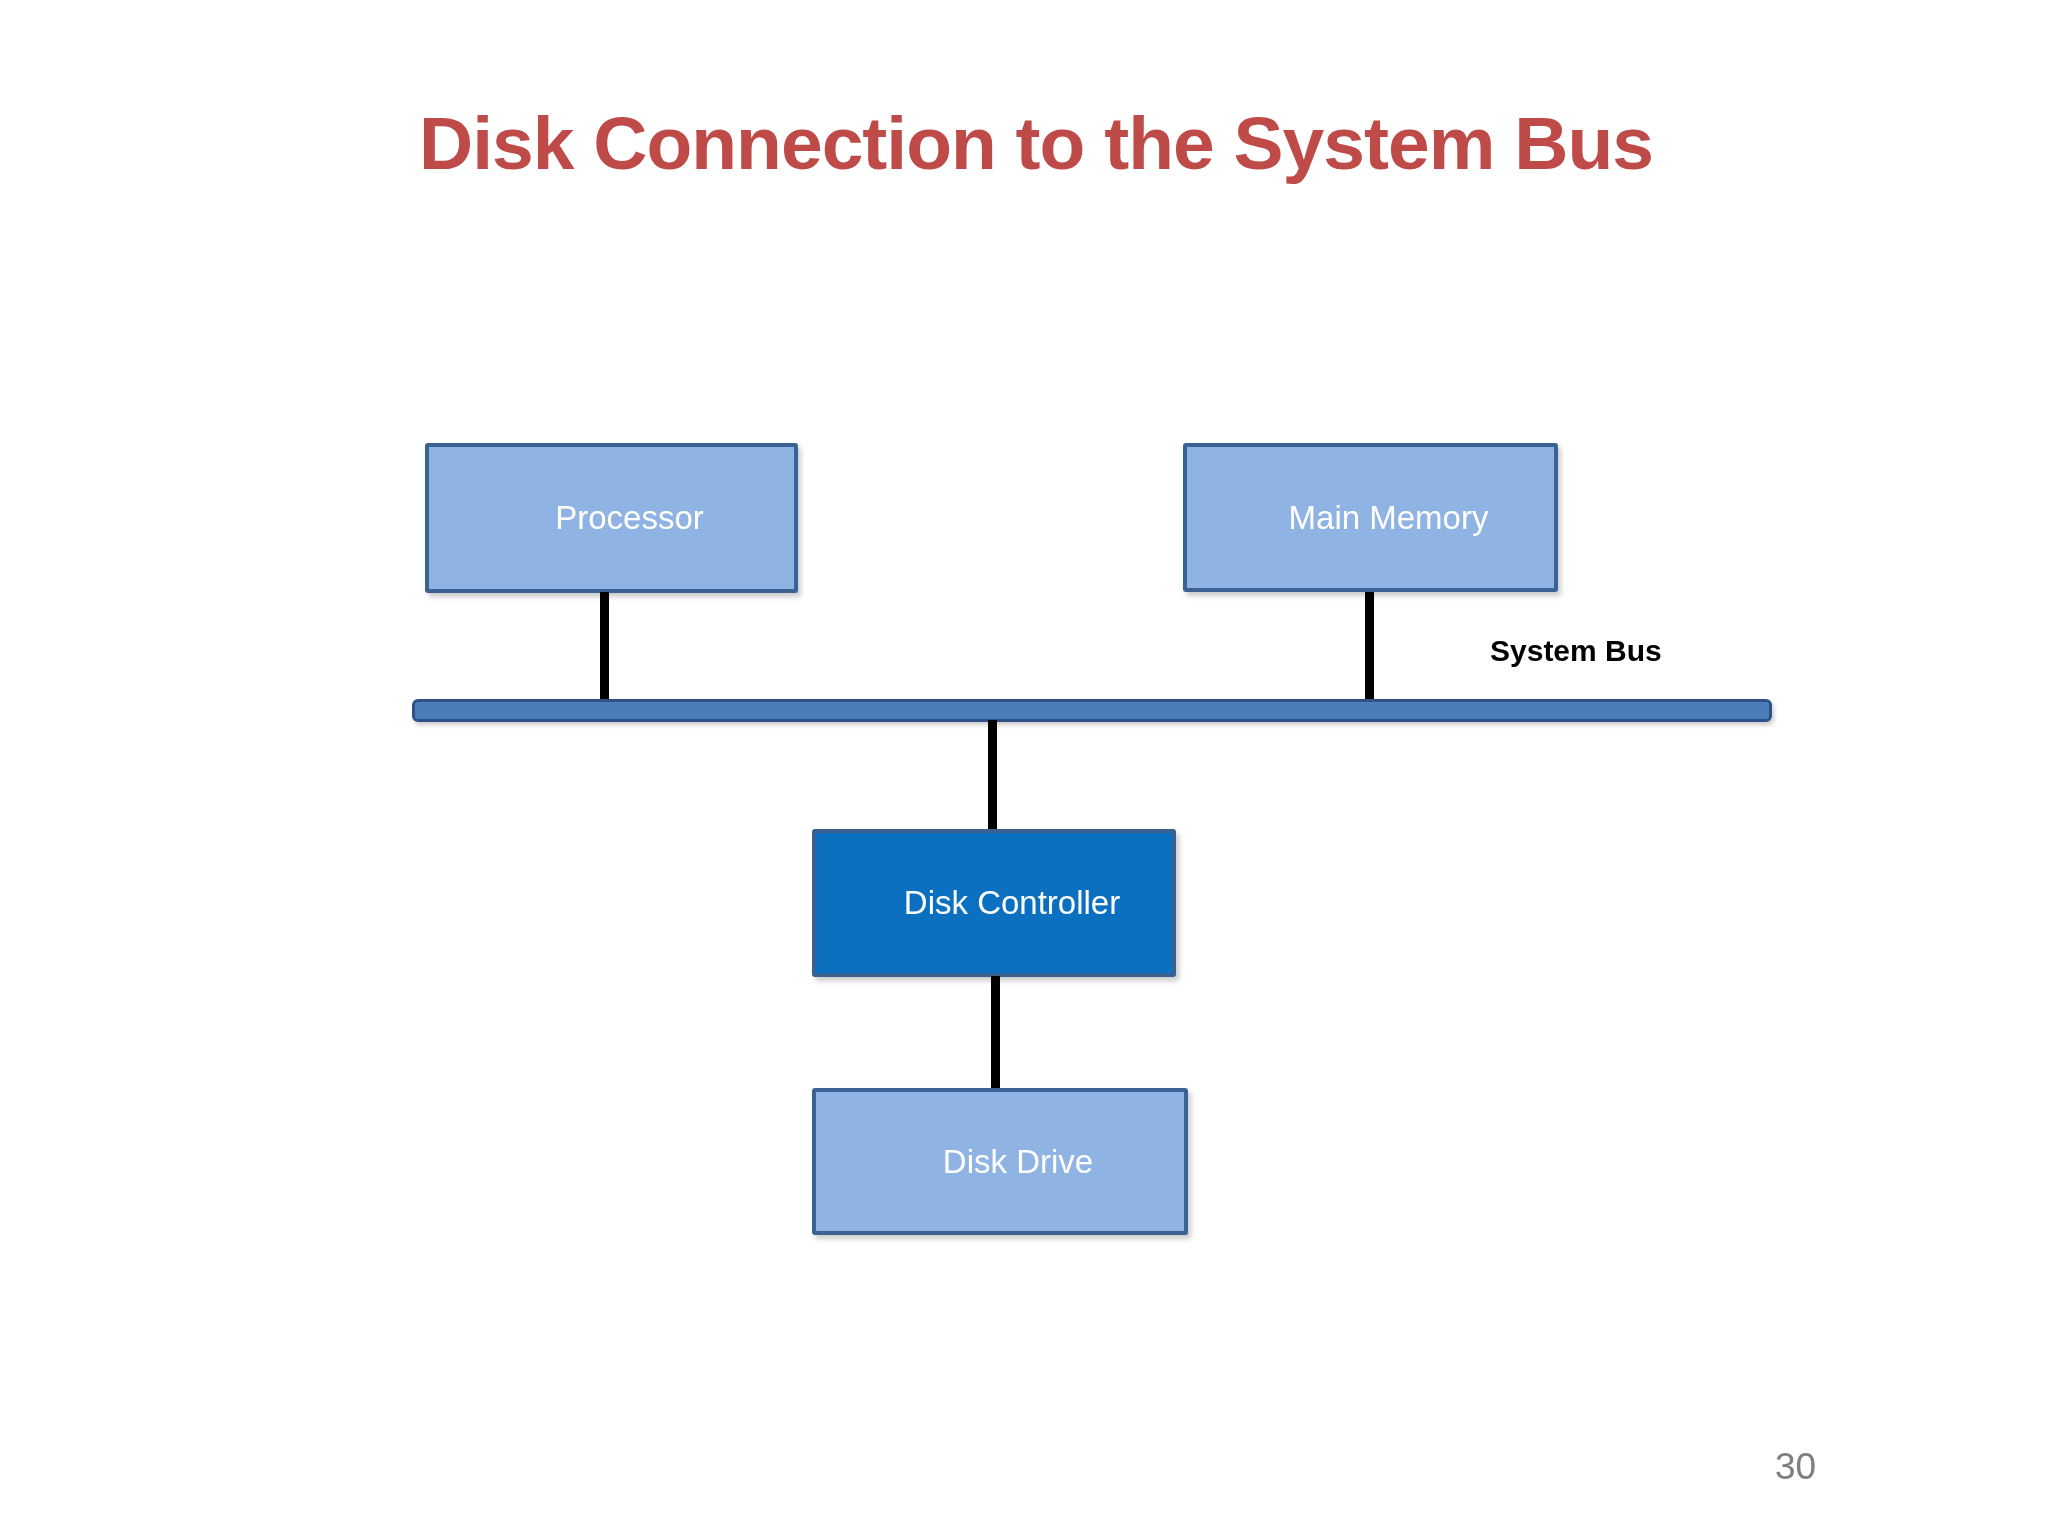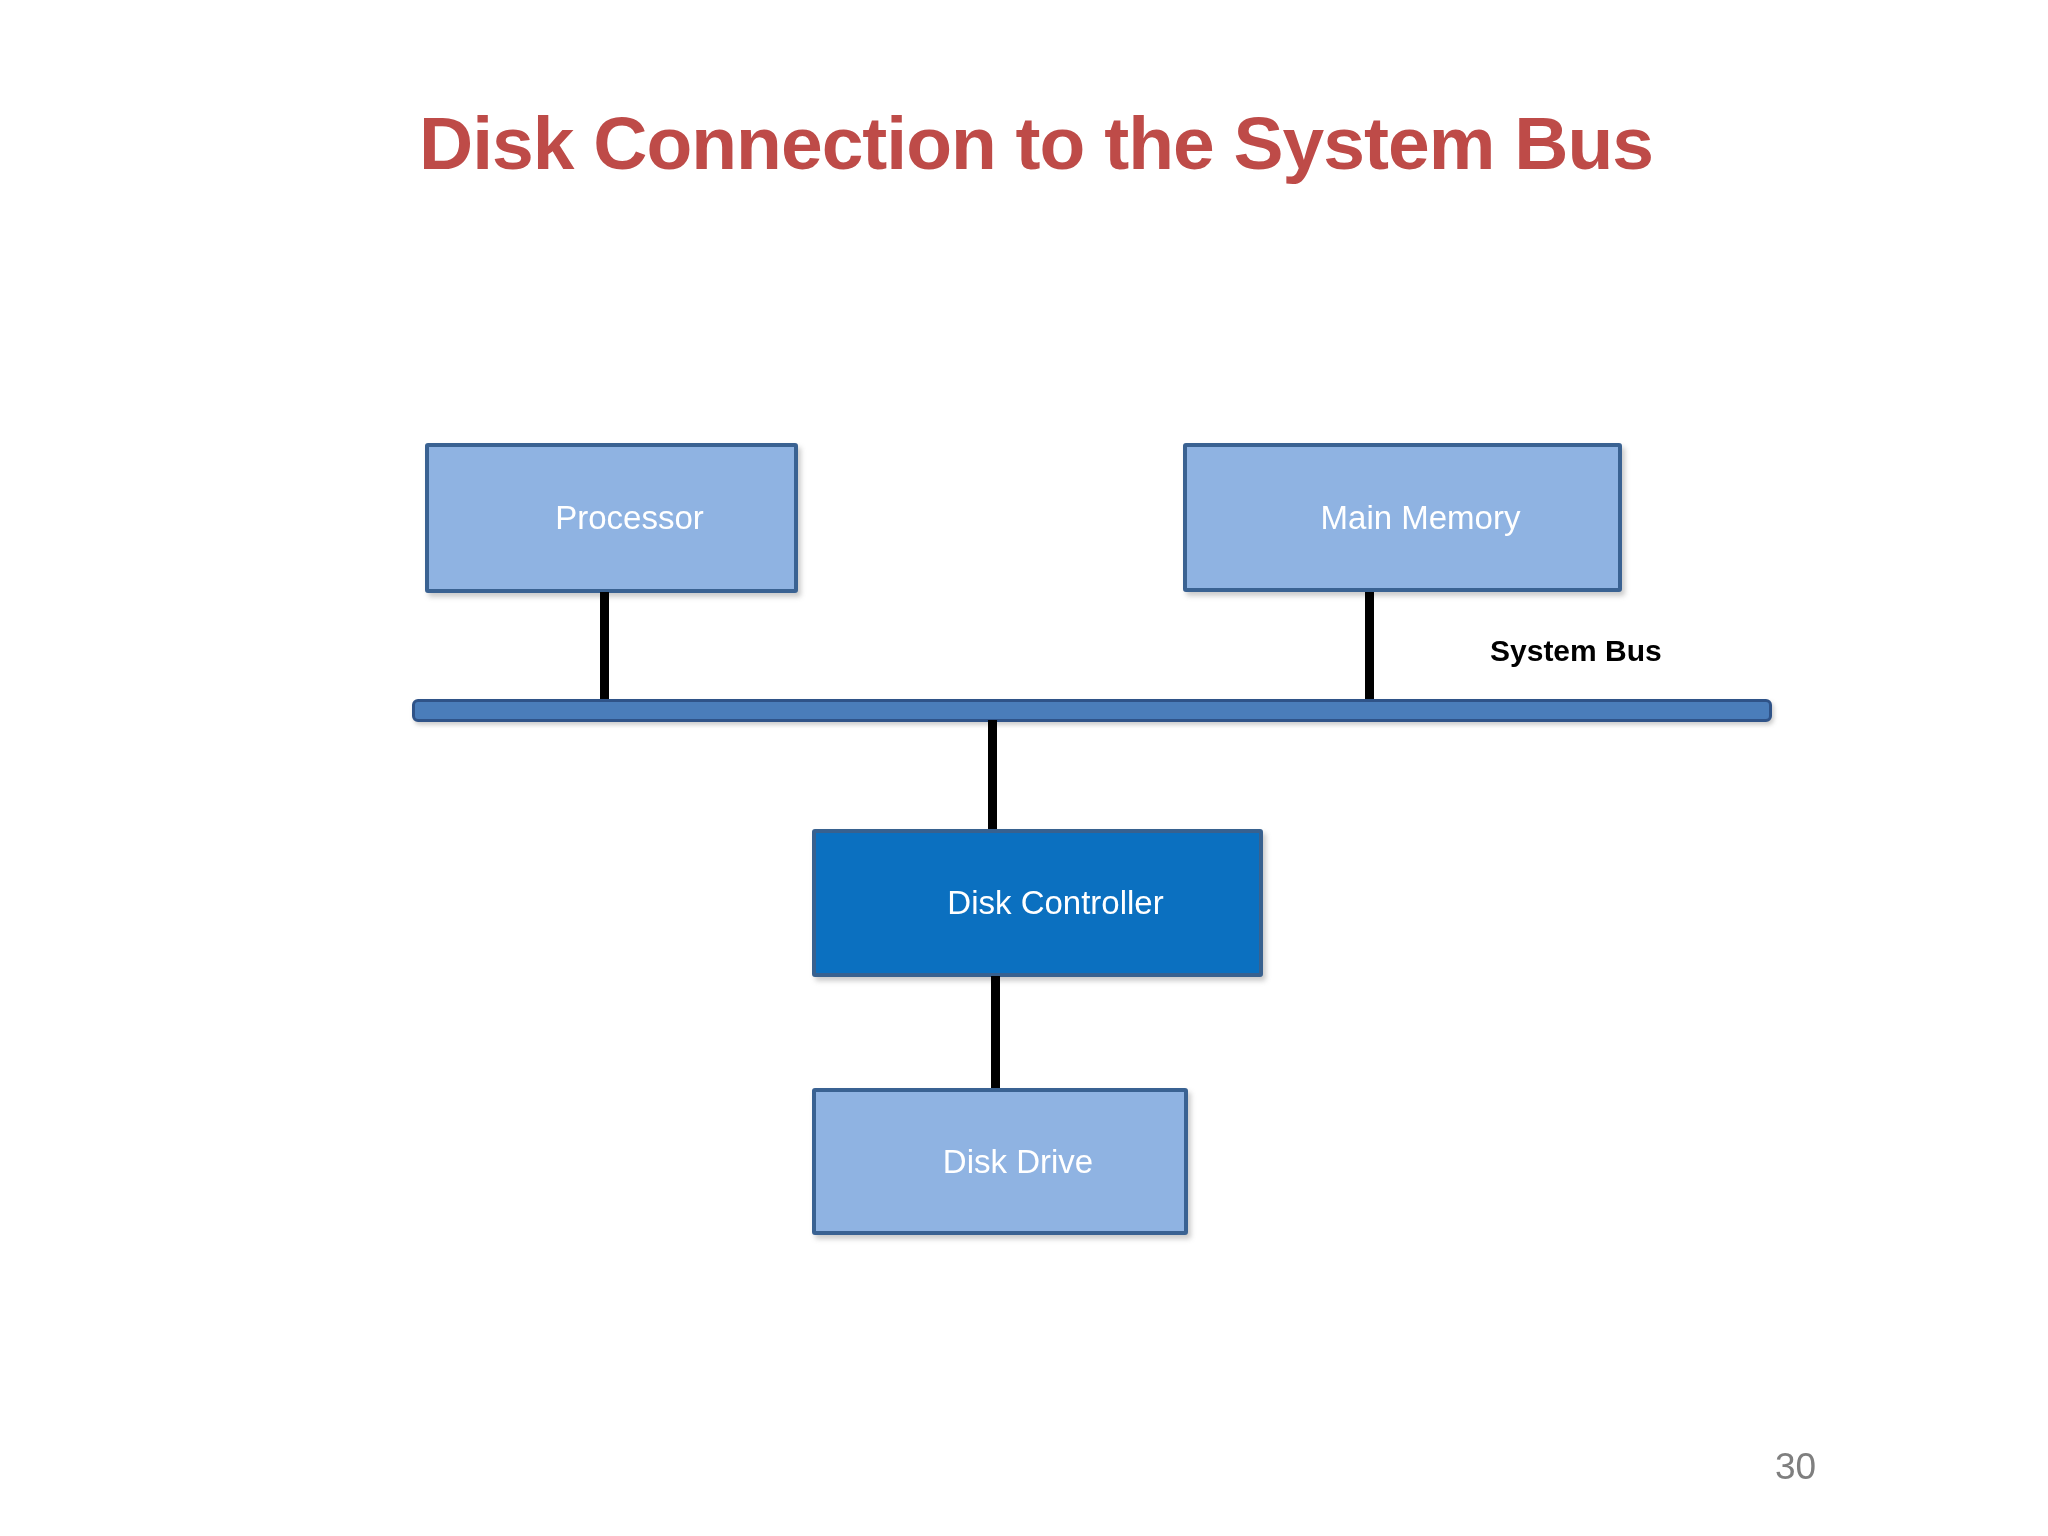--- a/index.html
+++ b/index.html
@@ -45,22 +45,22 @@
   }
   .box.light {
     background: var(--light-box-fill, #8FB3E2);
     border: 4px solid var(--light-box-border, #3A6292);
   }
   .box.dark {
     background: var(--dark-box-fill, #0B70C0);
     border: 4px solid var(--dark-box-border, #38618F);
   }
   .box-processor      { left: 425px;  top: 443px;  width: 373px; height: 150px; }
-  .box-main-memory    { left: 1183px; top: 443px;  width: 439px; height: 149px; }
-  .box-disk-controller{ left: 812px;  top: 829px;  width: 451px; height: 148px; }
+  .box-main-memory    { left: 1183px; top: 443px;  width: 375px; height: 149px; }
+  .box-disk-controller{ left: 812px;  top: 829px;  width: 364px; height: 148px; }
   .box-disk-drive     { left: 812px;  top: 1088px; width: 376px; height: 147px; }
   .connector {
     position: absolute;
     width: 9px;
     background: var(--connector, #000000);
   }
   .conn-processor-bus   { left: 600px;  top: 592px; height: 110px; }
   .conn-mainmem-bus     { left: 1365px; top: 592px; height: 110px; }
   .conn-bus-controller  { left: 988px;  top: 720px; height: 110px; }
   .conn-controller-drive{ left: 991px;  top: 976px; height: 113px; }

